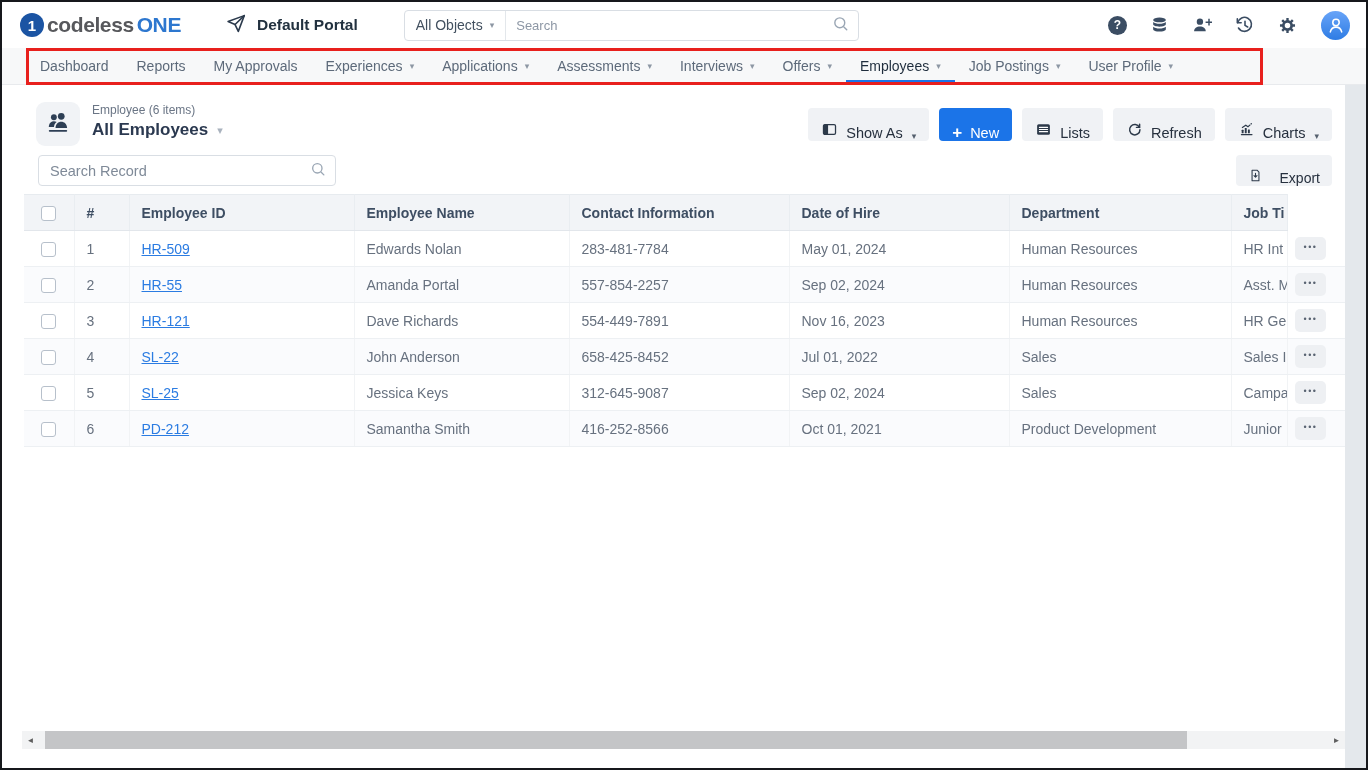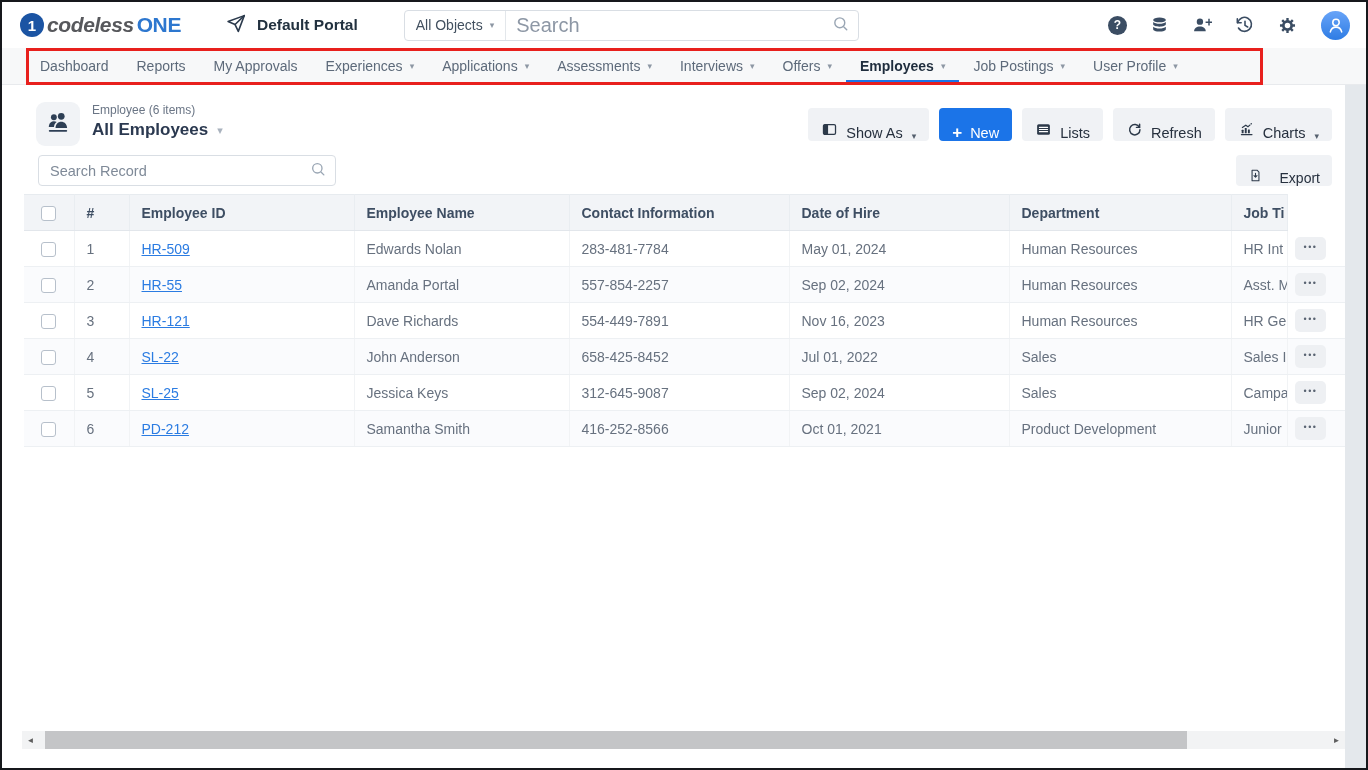--- a/index.html
+++ b/index.html
@@ -9,45 +9,45 @@
   .window{
     position:relative; width:1368px; height:770px; margin:0 auto;
     background:#fff; border:2px solid #16181c; overflow:hidden;
   }
 
   
   .topbar{ height:46px; display:flex; align-items:center; padding:0 16px 0 18px; background:#fff; }
   .logo{ display:flex; align-items:center; gap:3px; }
   .logo-circle{ width:24px; height:24px; border-radius:50%; background:#1b54a3; color:#fff;
     font-weight:bold; font-size:15px; display:flex; align-items:center; justify-content:center; }
-  .logo-gray{ font-size:21px; font-weight:bold; color:var(--logo-gray,#57585c); letter-spacing:-.4px;font-style:italic; }
+  .logo-gray{ font-size:21px; font-weight:bold; color:var(--logo-gray,#57585c); letter-spacing:-.4px; }
   .logo-blue{ font-size:21px; font-weight:bold; color:var(--logo-blue,#2d77cf); letter-spacing:-.4px; }
   .portal{ display:flex; align-items:center; gap:11px; margin-left:44px; }
   .portal-label{ font-size:15.5px; font-weight:bold; color:#22313f; }
   .searchbox{ margin-left:46px; width:455px; height:31px; border:1px solid #d9dee4; border-radius:4px;
     display:flex; align-items:center; background:#fff; }
   .scope{ height:100%; display:flex; align-items:center; gap:7px; padding:0 11px;
     border-right:1px solid #e3e7eb; font-size:14px; color:#42505f; cursor:pointer; white-space:nowrap; }
   .caret{ font-size:9px; color:#8d97a4; line-height:1; }
-  .searchbox input{ flex:1; border:0; outline:0; padding:0 10px; font-size:20px; color:#333; font-family:inherit; background:transparent; }
+  .searchbox input{ flex:1; border:0; outline:0; padding:0 10px; font-size:13px; color:#333; font-family:inherit; background:transparent; }
   .searchbox input::placeholder{ color:#8d97a5; }
   .glyph-btn{ display:flex; align-items:center; justify-content:center; background:none; border:none; cursor:pointer; padding:0; }
   .sb-glass{ margin-right:9px; }
   .top-icons{ margin-left:auto; display:flex; align-items:center; gap:23px; }
   .help-badge{ width:19px; height:19px; border-radius:50%; background:#3b4d63; color:#fff;
     font-size:12px; font-weight:bold; display:flex; align-items:center; justify-content:center; cursor:pointer; }
   .avatar{ width:29px; height:29px; border-radius:50%; background:linear-gradient(180deg,#68a4f8,#2e7ce4);
     display:flex; align-items:center; justify-content:center; cursor:pointer; margin-left:1px; }
 
   
   .navbar{ position:relative; height:37px; background:#f7f8f9; border-bottom:1px solid #e8eaed; }
   .nav-tabs{ display:flex; align-items:center; height:100%; padding-left:38px; gap:28px; }
   .tab{ position:relative; display:flex; align-items:center; gap:7px; height:100%;
     font-size:14px; color:#5d6a7a; cursor:pointer; white-space:nowrap; }
-  .tab.active .tab-label{ color:#1f2d3d; font-weight:bold;text-align:center; }
+  .tab.active .tab-label{ color:#1f2d3d; font-weight:normal;text-align:center; }
   .tab.active::after{ content:""; position:absolute; left:-14px; right:-14px; bottom:0; height:4px;
     background:var(--accent,#1b74e8); }
   .annotation{ position:absolute; left:24px; top:0; width:1237px; height:37px;
     border:3px solid var(--annotation-red,#e8201d); pointer-events:none; z-index:6; }
 
   
   .view-tile{ position:absolute; top:100px; left:34px; width:44px; height:44px; border-radius:9px;
     background:#f1f3f6; display:flex; align-items:center; justify-content:center; }
   .view-titles{ position:absolute; top:101px; left:90px; }
   .entity-label{ font-size:12px; color:#6a7585; }

